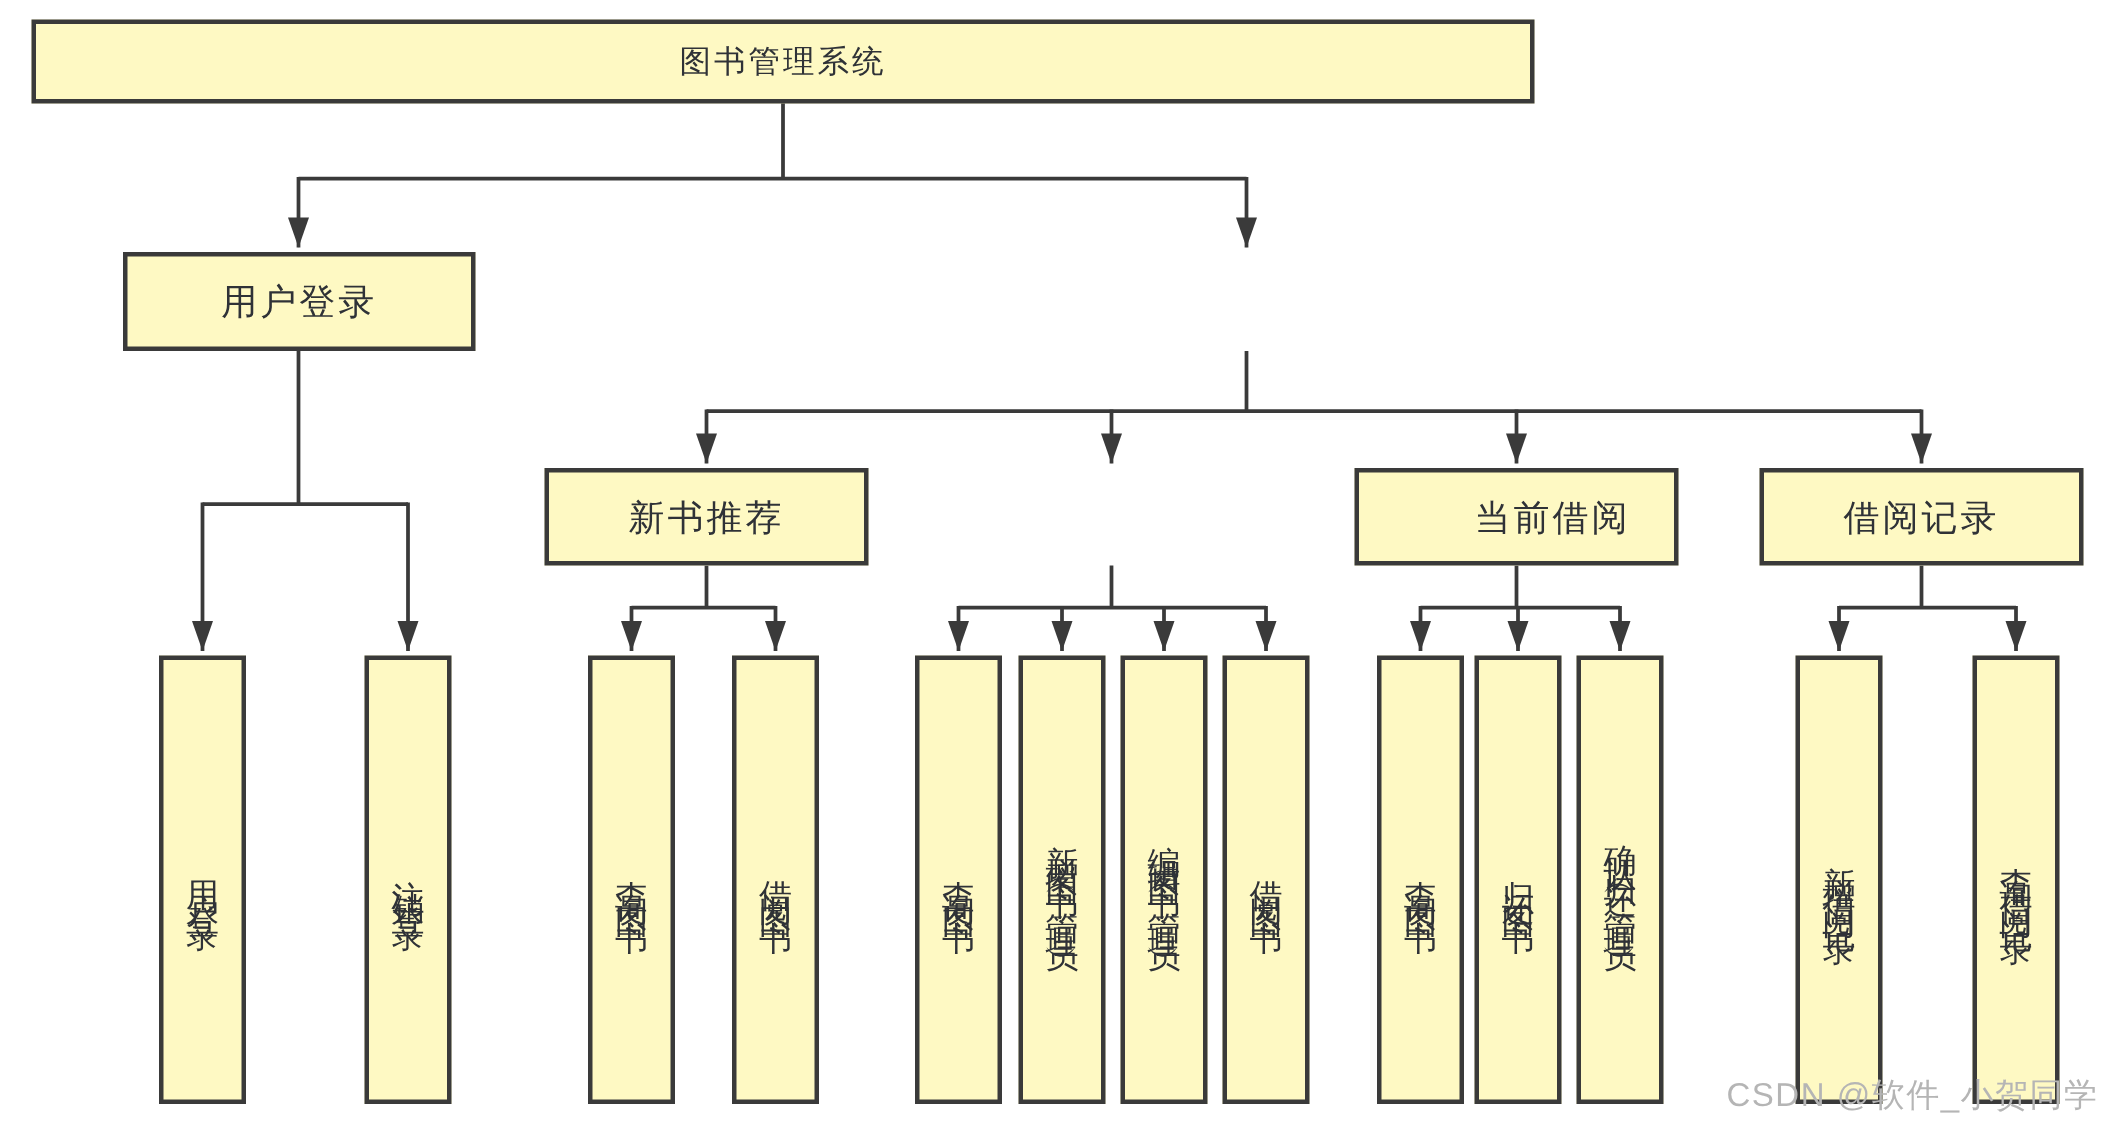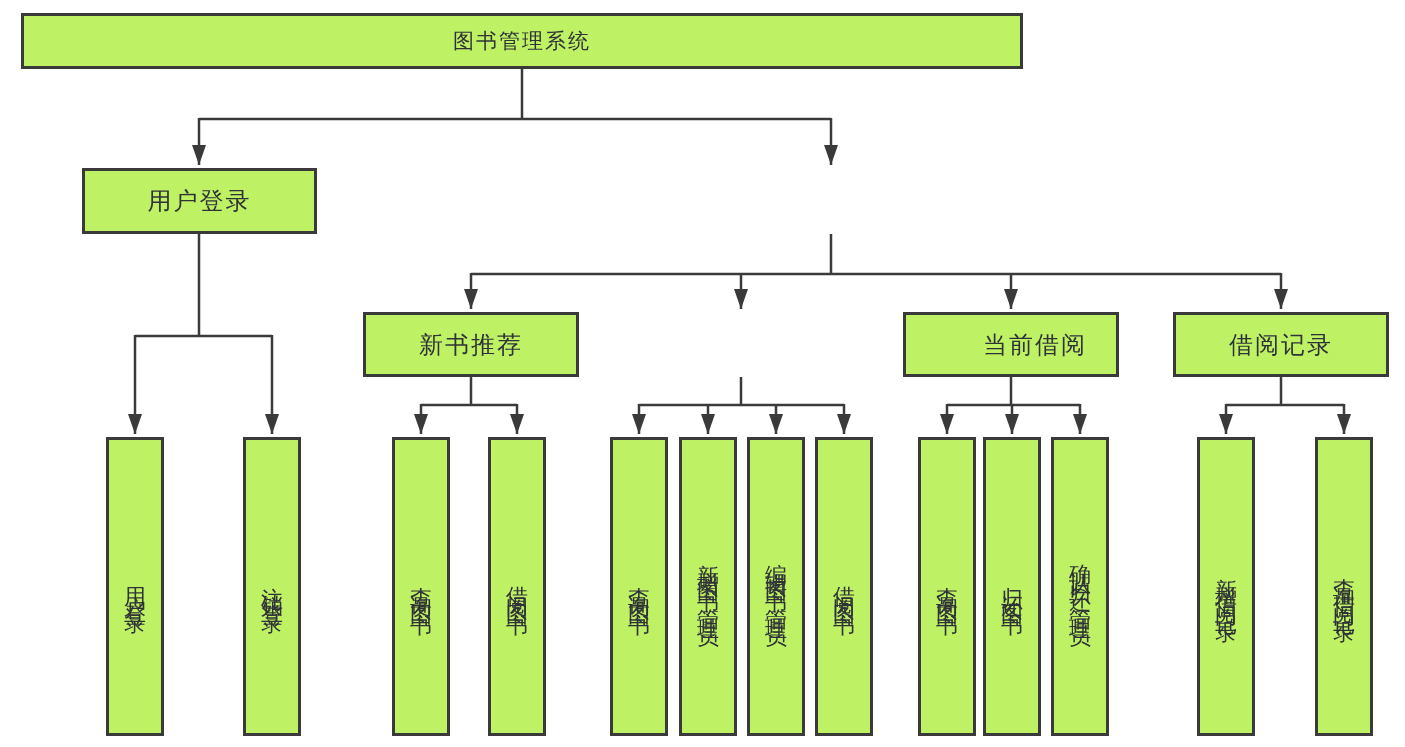--- a/index.html
+++ b/index.html
@@ -19,21 +19,21 @@
     position: absolute;
     left: 0; top: 0;
     width: 1405px;
     height: 747px;
     pointer-events: none;
   }
   .box {
     position: absolute;
     box-sizing: border-box;
     border: 3px solid #3a3a3a;
-    background: #bef264;
+    background: #fef9c3;
     display: flex;
     align-items: center;
     justify-content: center;
     color: #2f3237;
   }
   .root-box {
     left: 21px; top: 13px;
     width: 1002px; height: 56px;
     font-size: 21px;
     letter-spacing: 2px;
@@ -175,14 +175,15 @@
     <span class="vtext">确认归还（管理员）</span>
   </div>
 
   <div class="box leaf-box" style="left:1197px;">
     <span class="vtext">新增借阅记录</span>
   </div>
   <div class="box leaf-box" style="left:1315px;">
     <span class="vtext">查询借阅记录</span>
   </div>
 
+  <div class="watermark">CSDN @软件_小贺同学</div>
 
 </div>
 
 </body></html>

